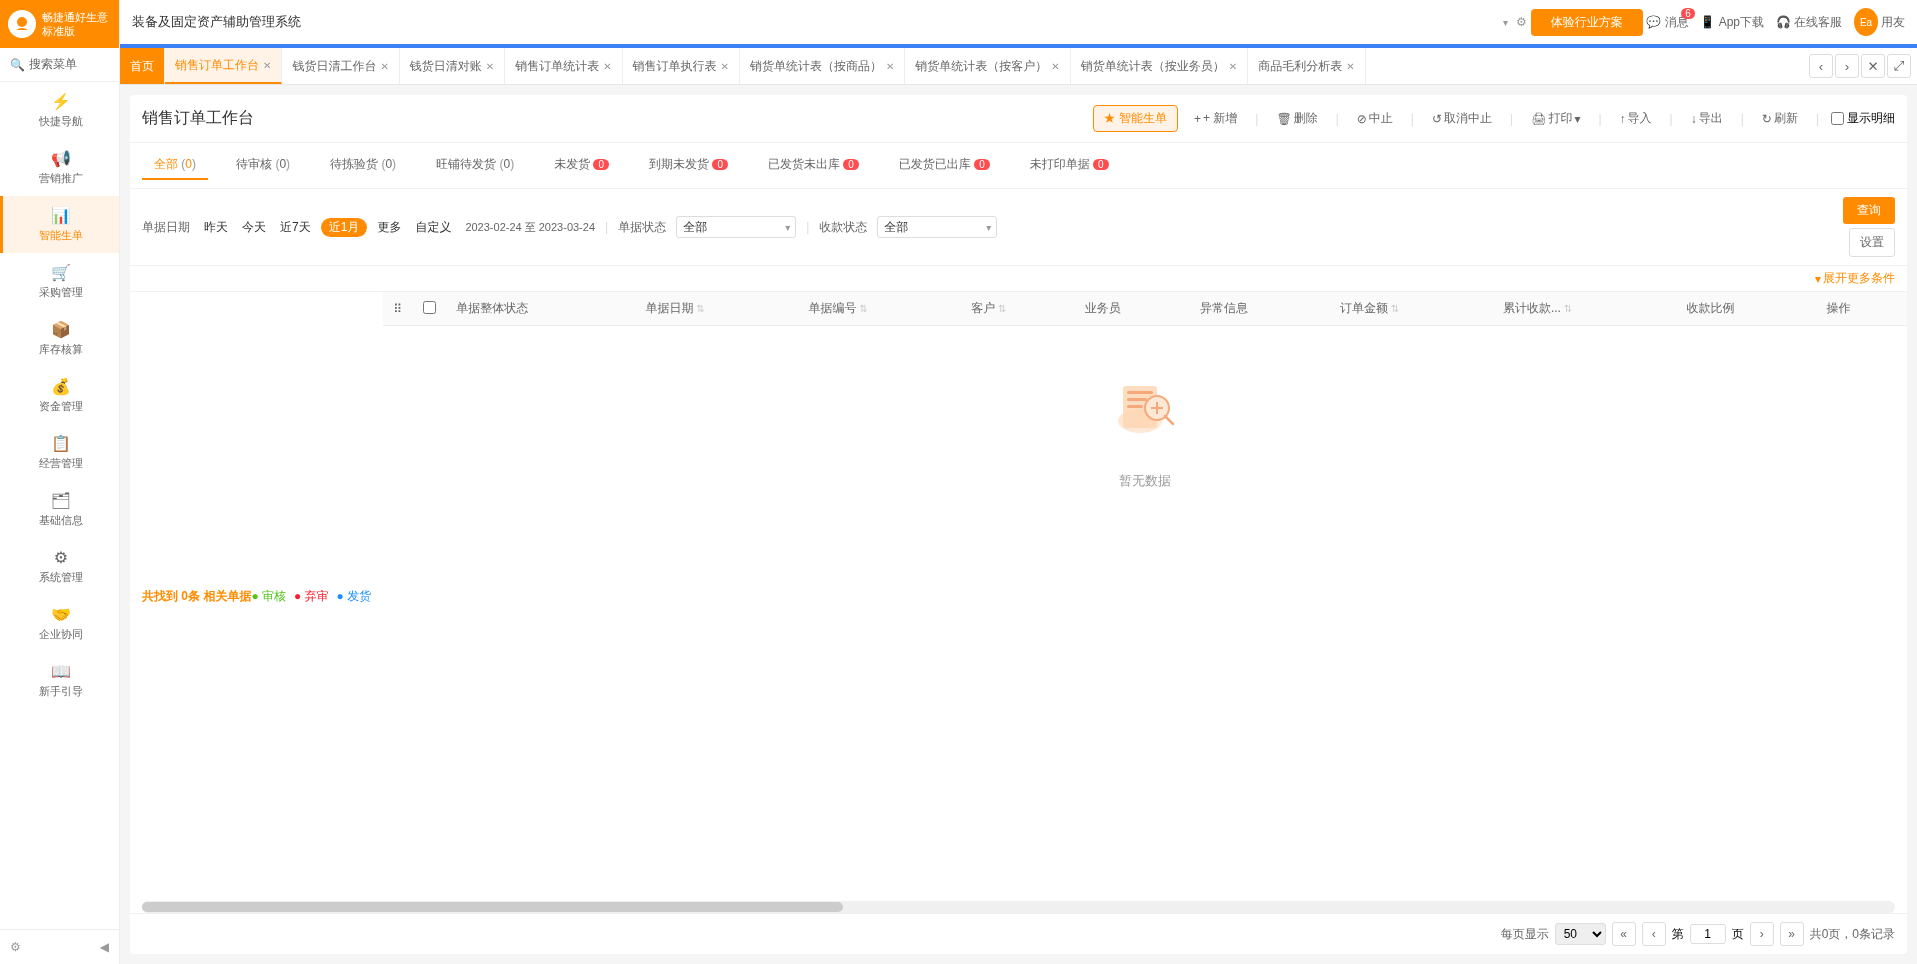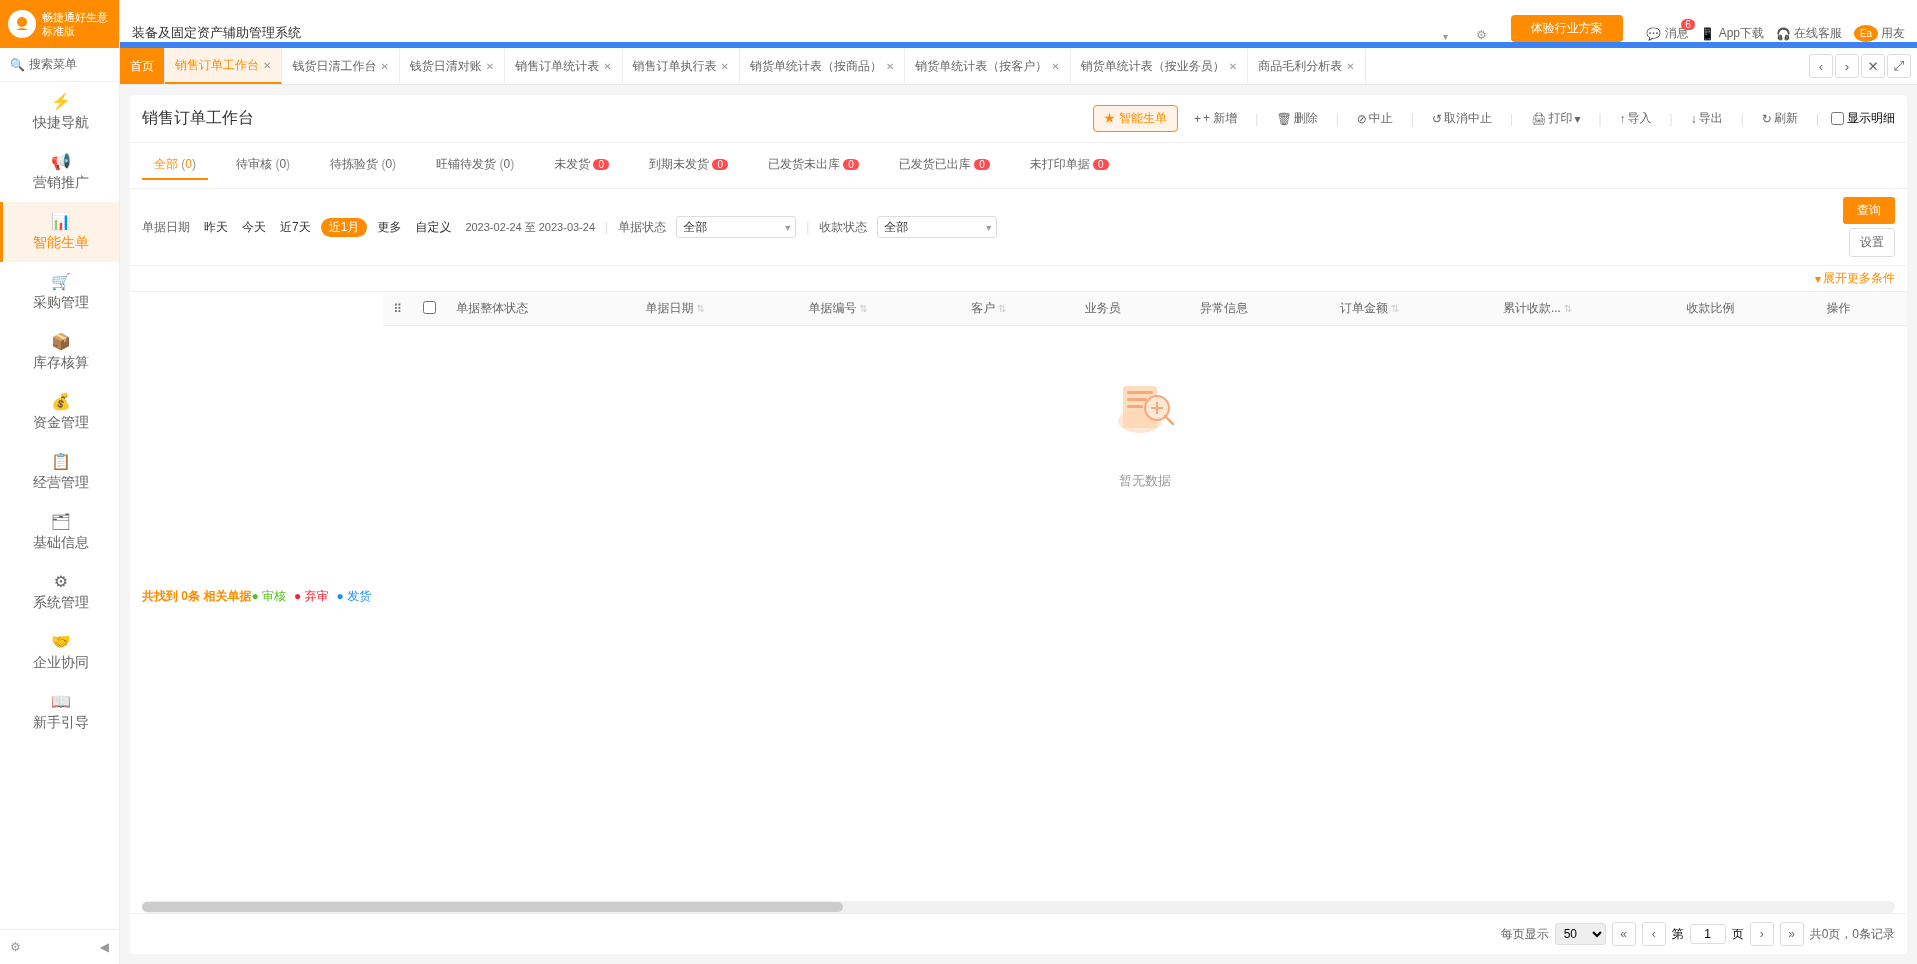--- a/index.html
+++ b/index.html
@@ -9,34 +9,34 @@
     .sidebar { width: 120px; background: #fff; display: flex; flex-direction: column; border-right: 1px solid #eee; flex-shrink: 0; }
     .sidebar-logo { background: #ff8c00; color: #fff; padding: 8px; display: flex; align-items: center; gap: 6px; height: 48px; }
     .sidebar-logo-icon { width: 28px; height: 28px; background: #fff; border-radius: 50%; display: flex; align-items: center; justify-content: center; }
     .sidebar-logo-icon svg { width: 20px; height: 20px; }
     .sidebar-logo-text { font-size: 11px; line-height: 1.3; color: #fff; }
     .sidebar-search { padding: 8px 10px; border-bottom: 1px solid #f0f0f0; display: flex; align-items: center; gap: 4px; cursor: pointer; color: #666; }
     .sidebar-nav { flex: 1; overflow-y: auto; }
     .sidebar-item { display: flex; flex-direction: column; align-items: center; padding: 10px 4px; cursor: pointer; color: #666; border-left: 3px solid transparent; }
     .sidebar-item.active { background: #fff3e8; color: #ff8c00; border-left: 3px solid #ff8c00; }
     .sidebar-item-icon { font-size: 16px; margin-bottom: 3px; }
-    .sidebar-item-label { font-size: 14px; text-align: right; }
+    .sidebar-item-label { font-size: 11px; text-align: right; }
     .sidebar-bottom { padding: 10px; display: flex; justify-content: space-between; border-top: 1px solid #eee; }
 
     
     .main { flex: 1; display: flex; flex-direction: column; overflow: hidden; }
 
     
-    .topbar { height: 48px; background: #fff; border-bottom: 6px solid #3b82f6; display: flex; align-items: flex-end; padding: 0 12px; gap: 24px; }
+    .topbar { height: 48px; background: #fff; border-bottom: 4px solid #3b82f6; display: flex; align-items: center; padding: 0 12px; gap: 4px; }
     .topbar-title { flex: 1; font-size: 13px; color: #333; }
     .topbar-btn-orange { background: #ff8c00; color: #fff; border: none; border-radius: 4px; padding: 5px 20px; cursor: pointer; font-size: 12px; }
     .topbar-icons { display: flex; align-items: center; gap: 12px; margin-left: auto; }
     .topbar-icon-item { display: flex; align-items: center; gap: 3px; color: #666; cursor: pointer; font-size: 12px; position: relative; }
     .badge { background: #ff4d4f; color: #fff; border-radius: 8px; font-size: 10px; padding: 0 4px; position: absolute; top: -6px; right: -6px; }
-    .topbar-avatar { width: 24px; height: 17px; background: #ff8c00; border-radius: 50%; display: flex; align-items: center; justify-content: center; color: #fff; font-size: 10px; }
+    .topbar-avatar { width: 24px; height: 28px; background: #ff8c00; border-radius: 50%; display: flex; align-items: center; justify-content: center; color: #fff; font-size: 10px; }
 
     
     .tabbar { background: #fff; border-bottom: 1px solid #e8e8e8; display: flex; align-items: center; overflow: hidden; }
     .tab { display: flex; align-items: center; padding: 0 10px; height: 36px; font-size: 12px; cursor: pointer; white-space: nowrap; border-right: 1px solid #eee; color: #666; flex-shrink: 0; }
     .tab.active { background: #fff3e8; color: #ff8c00; border-bottom: 2px solid #ff8c00; }
     .tab.home { background: #ff8c00; color: #fff; border-bottom: none; }
     .tab-close { margin-left: 4px; color: #999; font-size: 10px; }
     .tab-nav { display: flex; align-items: center; gap: 2px; margin-left: auto; padding: 0 6px; }
     .tab-nav-btn { width: 24px; height: 24px; border: 1px solid #ddd; border-radius: 3px; cursor: pointer; display: flex; align-items: center; justify-content: center; color: #666; background: #fff; }
 

